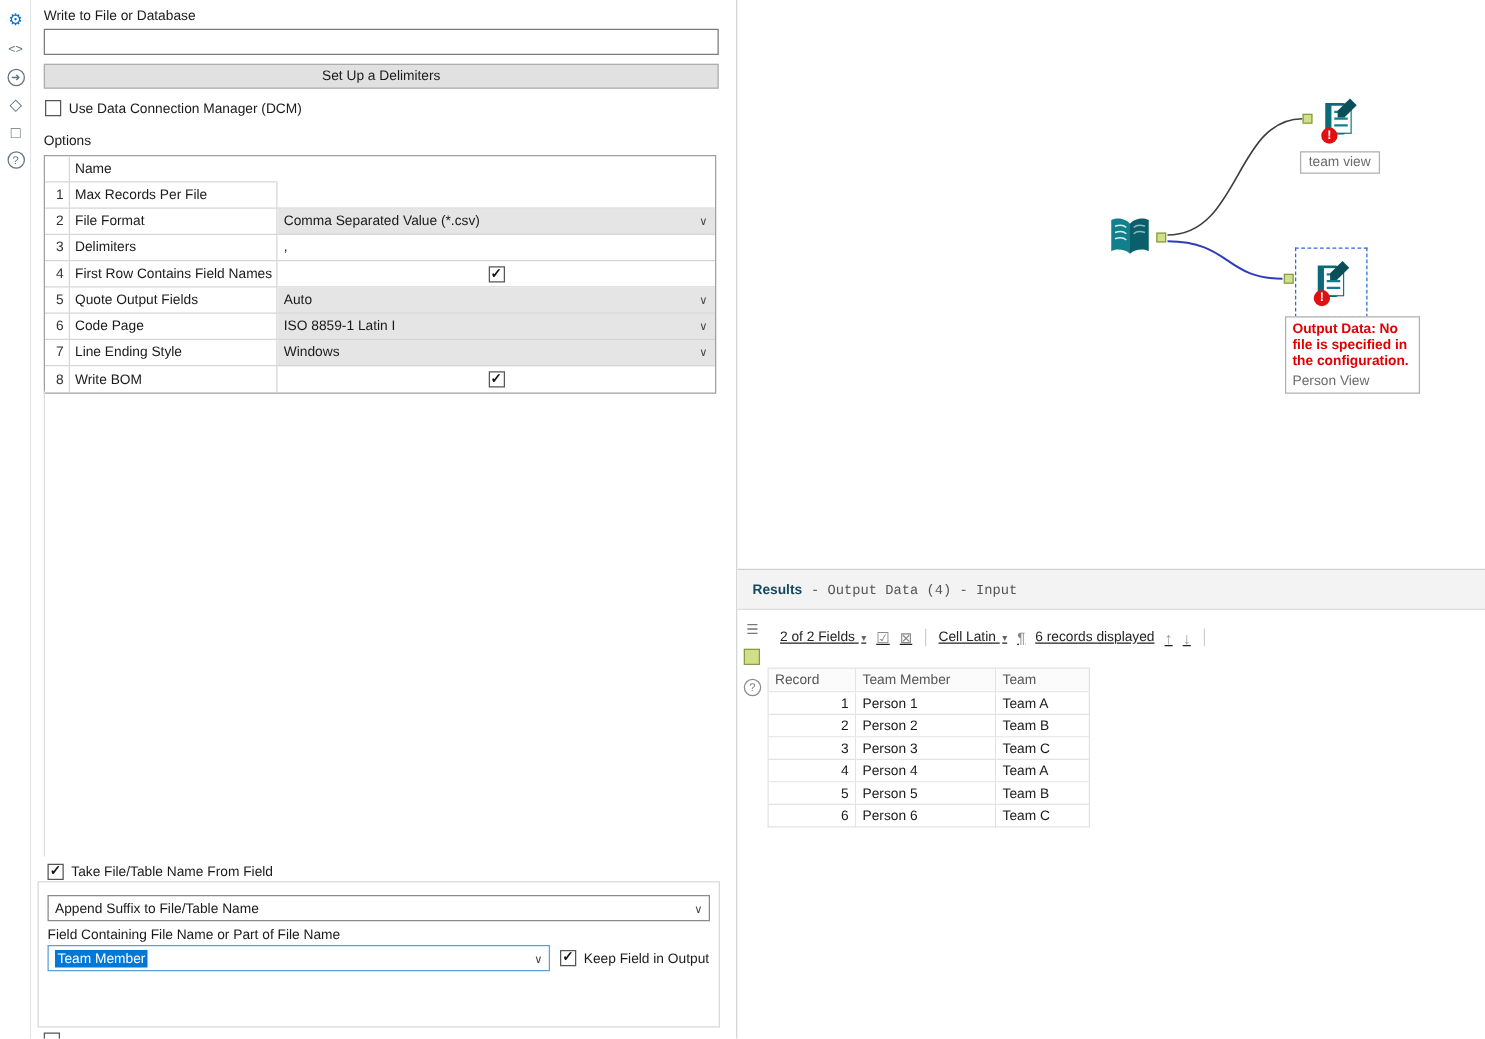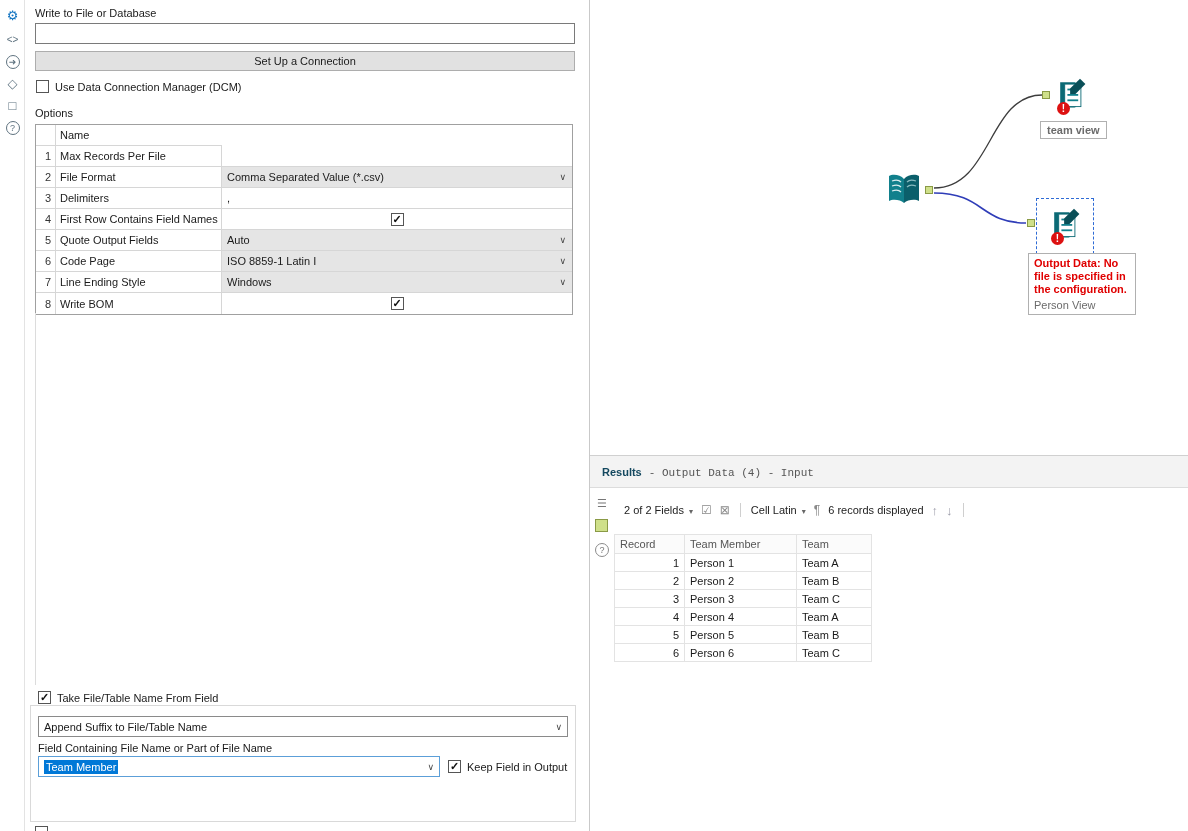--- a/index.html
+++ b/index.html
@@ -44,37 +44,37 @@
   .combo .sel { background:#0078d7; color:#fff; padding:1px 2px; }
   .field-label { position:absolute; left:13px; top:742px; }
   .partial-cb { position:absolute; left:10px; top:826px; }
 
   
   .canvas { position:absolute; left:590px; top:0; width:598px; height:455px; background:#fff; }
   .canvas svg.wires { position:absolute; left:0; top:0; }
   .tool { position:absolute; }
   .anchor { position:absolute; width:8px; height:8px; background:#cfe08a; border:1px solid #8a9a46; }
   .err-badge { position:absolute; width:13px; height:13px; border-radius:50%; background:#dd1111; color:#fff; font-size:10px; font-weight:bold; text-align:center; line-height:13px; }
-  .tool-label { position:absolute; background:#fff; border:1px solid #b0b0b0; color:#6b6b6b; padding:2px 6px; white-space:nowrap;font-weight:bold; }
+  .tool-label { position:absolute; background:#fff; border:1px solid #b0b0b0; color:#6b6b6b; padding:2px 6px; white-space:nowrap; }
   .sel-box { position:absolute; border:1px dashed #2e6bd6; }
   .error-box { position:absolute; background:#fff; border:1px solid #b0b0b0; padding:3px 5px; width:108px; }
   .error-box .etext { color:#e00000; font-weight:bold; line-height:13px; }
   .error-box .ename { color:#6b6b6b; margin-top:3px; }
 
   
   .results { position:absolute; left:590px; top:455px; width:598px; height:376px; background:#fff; border-top:1px solid #d0d0d0; }
   .res-header { height:32px; background:#f3f3f3; border-bottom:1px solid #dcdcdc; line-height:32px; padding-left:12px; }
   .res-header .t { font-weight:bold; color:#14485f; }
   .res-header .s { color:#555; margin-left:4px;font-family:Liberation Mono, monospace; }
   .res-body { position:relative; height:344px; }
   .res-strip { position:absolute; left:0; top:0; width:24px; height:100%; }
   .res-strip .ic { position:absolute; left:0; width:24px; text-align:center; color:#777; }
   .res-strip .green-sq { position:absolute; left:5px; width:13px; height:13px; background:#cfe08a; border:1px solid #8a9a46; }
   .res-strip .circ { position:absolute; left:5px; width:14px; height:14px; border:1px solid #8b8b8b; border-radius:50%; color:#777; font-size:9px; line-height:12px; text-align:center; }
-  .res-toolbar { position:absolute; left:24px; top:0; right:0; height:44px; display:flex; align-items:center; gap:8px; padding-left:10px; color:#222; }
+  .res-toolbar { position:absolute; left:24px; top:0; right:0; height:44px; display:flex; align-items:center; gap:8px; padding-left:10px; color:#222;text-decoration:underline; }
   .res-toolbar .caret { color:#666; font-size:8px; margin-left:2px; }
   .res-toolbar .tbic { color:#8a8a8a; font-size:12px; }
   .res-toolbar .vsep { width:1px; height:14px; background:#cfcfcf; margin:0 2px; }
   .res-toolbar .arrow { color:#9a9aa8; font-size:13px; }
   .res-table { position:absolute; left:24px; top:46px; }
   .rhead, .rrow { display:flex; }
   .rcell { border-right:1px solid #e3e3e3; border-bottom:1px solid #e3e3e3; padding:0 5px; display:flex; align-items:center; height:18px; background:#fff; }
   .rcell.h { height:20px; background:#fbfbfb; color:#555; border-top:1px solid #e3e3e3; }
   .rhead .rcell:first-child, .rrow .rcell:first-child { border-left:1px solid #e3e3e3; }
   .rcell.c0 { width:71px; justify-content:flex-end; }
@@ -96,21 +96,21 @@
     <div class="ic" style="top:74px;">◇</div>
     <div class="ic" style="top:96px;">□</div>
     <div class="ic" style="top:118px;">
         <div class="circ">?</div>
       </div>
   </div>
 
   <div class="config">
     <div class="cfg-title">Write to File or Database</div>
     <input class="file-input" value="" style="">
-    <div class="setup-btn">Set Up a Connection</div>
+    <div class="setup-btn">Set Up a Delimiters</div>
 
     <div class="row-inline" style="left:11px; top:80px;">
       <span class="cb"></span>
       <span>Use Data Connection Manager (DCM)</span>
     </div>
 
     <div class="options-label">Options</div>
 
     <div class="options-grid">
       <div class="ohead">

